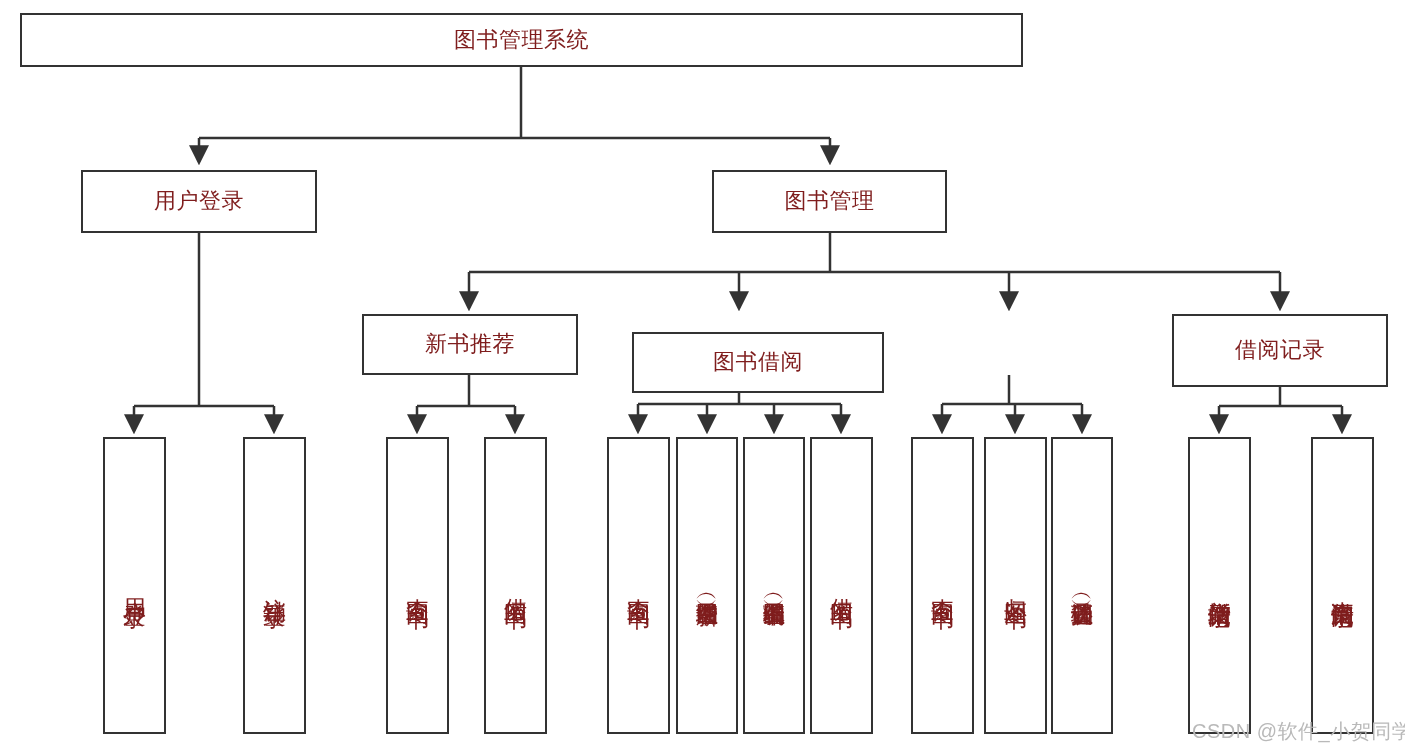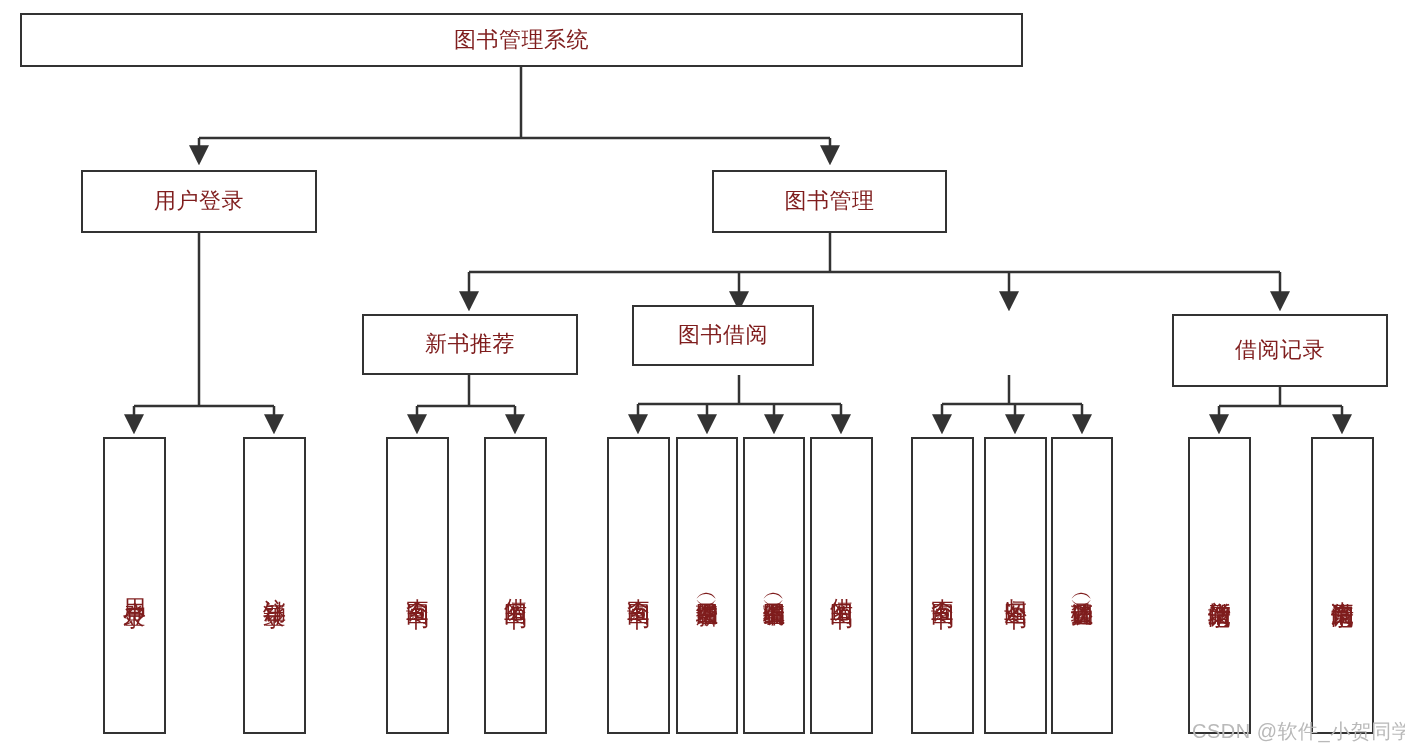--- a/index.html
+++ b/index.html
@@ -129,21 +129,21 @@
   <div class="node horiz" id="node-l2-0" style="left: 81px; top: 170px; width: 236px; height: 63px;">
     <span>用户登录</span>
   </div>
   <div class="node horiz" id="node-l2-1" style="left: 712px; top: 170px; width: 235px; height: 63px;">
     <span>图书管理</span>
   </div>
 
   <div class="node horiz" id="node-l3-0" style="left: 362px; top: 314px; width: 216px; height: 61px;">
     <span>新书推荐</span>
   </div>
-  <div class="node horiz" id="node-l3-1" style="left: 632px; top: 305px; width: 182px; height: 61px;">
+  <div class="node horiz" id="node-l3-1" style="left: 632px; top: 332px; width: 252px; height: 61px;">
     <span>图书借阅</span>
   </div>
   <div class="node horiz" id="node-l3-3" style="left: 1172px; top: 314px; width: 216px; height: 73px;">
     <span>借阅记录</span>
   </div>
 
   <div class="node vert" id="node-leaf-0" style="left: 103px; top: 437px; width: 63px; height: 297px;">
     <span class="vtext">用户登录</span>
   </div>
   <div class="node vert" id="node-leaf-1" style="left: 243px; top: 437px; width: 63px; height: 297px;">

